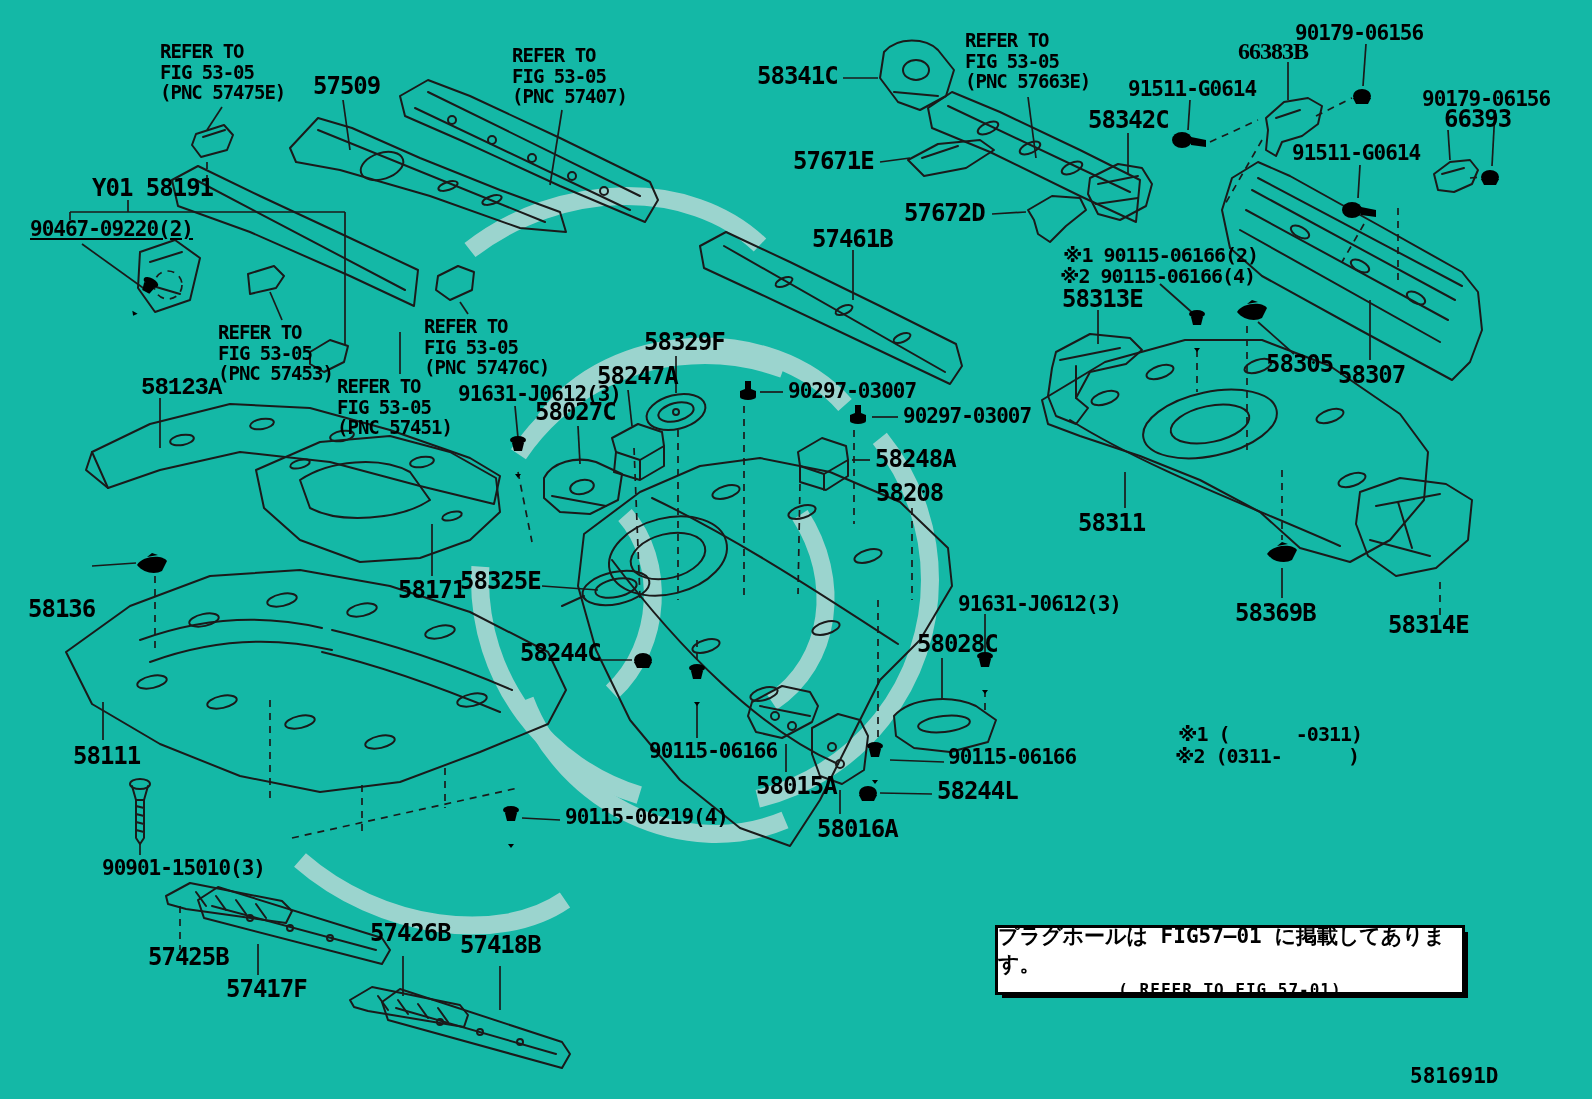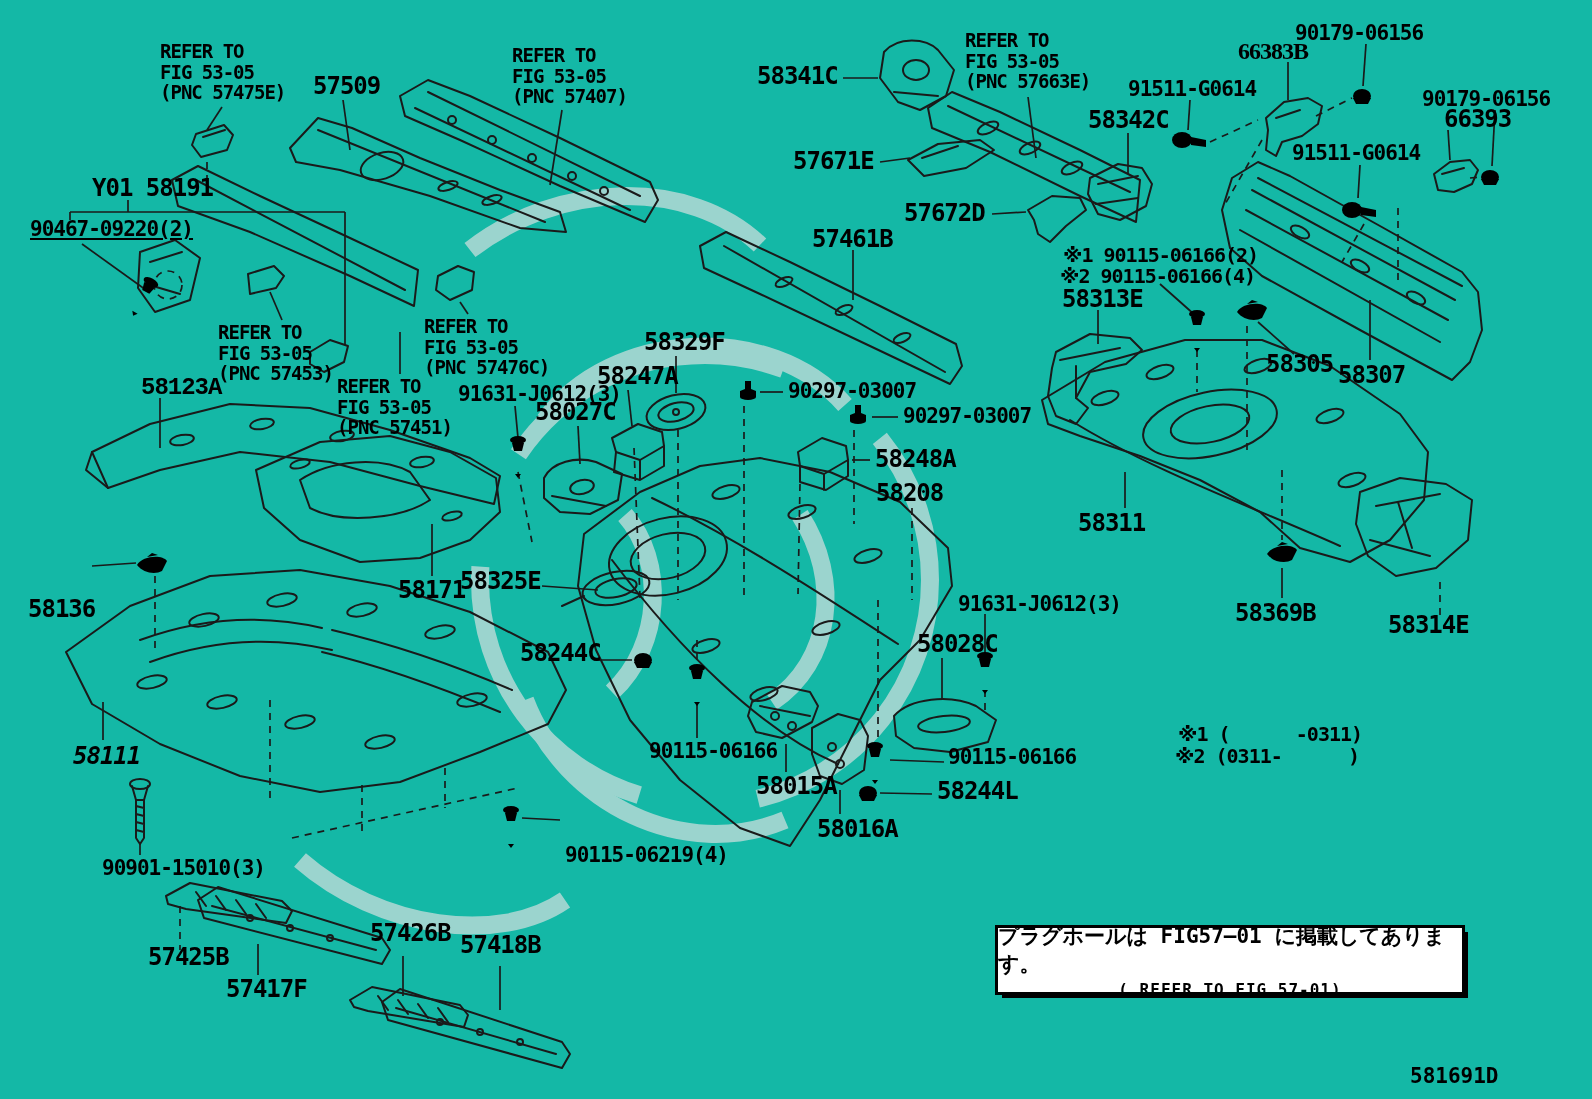--- a/index.html
+++ b/index.html
@@ -458,27 +458,27 @@
       <div class="label" style="left: 1338px; top: 363px; font-size: 24px;">58307</div>
       <div class="label" style="left: 1078px; top: 511px; font-size: 24px;">58311</div>
       <div class="label" style="left: 1235px; top: 601px; font-size: 24px;">58369B</div>
       <div class="label" style="left: 1388px; top: 613px; font-size: 24px;">58314E</div>
       <div class="label" style="left: 28px; top: 550px; font-size: 24px; margin-top: 47px;">58136</div>
       <div class="label" style="left: 398px; top: 578px; font-size: 24px;">58171</div>
       <div class="label" style="left: 460px; top: 569px; font-size: 24px;">58325E</div>
       <div class="label" style="left: 520px; top: 641px; font-size: 24px;">58244C</div>
       <div class="label" style="left: 958px; top: 593px; font-size: 21px;">91631-J0612(3)</div>
       <div class="label" style="left: 917px; top: 632px; font-size: 24px;">58028C</div>
-      <div class="label" style="left: 73px; top: 744px; font-size: 24px; font-style: italic;">58111</div>
+      <div class="label" style="left: 73px; top: 744px; font-size: 24px;">58111</div>
       <div class="label" style="left: 649px; top: 740px; font-size: 21px;">90115-06166</div>
       <div class="label" style="left: 756px; top: 774px; font-size: 24px;">58015A</div>
       <div class="label" style="left: 948px; top: 746px; font-size: 21px;">90115-06166</div>
       <div class="label" style="left: 937px; top: 779px; font-size: 24px;">58244L</div>
       <div class="label" style="left: 817px; top: 817px; font-size: 24px;">58016A</div>
-      <div class="label" style="left: 565px; top: 806px; font-size: 21px; margin-top: 38px;">90115-06219(4)</div>
+      <div class="label" style="left: 565px; top: 806px; font-size: 21px;">90115-06219(4)</div>
       <div class="label" style="left: 102px; top: 857px; font-size: 21px;">90901-15010(3)</div>
       <div class="label" style="left: 148px; top: 945px; font-size: 24px;">57425B</div>
       <div class="label" style="left: 226px; top: 977px; font-size: 24px;">57417F</div>
       <div class="label" style="left: 370px; top: 921px; font-size: 24px;">57426B</div>
       <div class="label" style="left: 460px; top: 933px; font-size: 24px;">57418B</div>
       <div class="label" style="left: 1178px; top: 724px; font-size: 20px;">※1 (      -0311)</div>
       <div class="label" style="left: 1175px; top: 746px; font-size: 20px;">※2 (0311-      )</div>
     </div>
 
   <div class="note-box">

